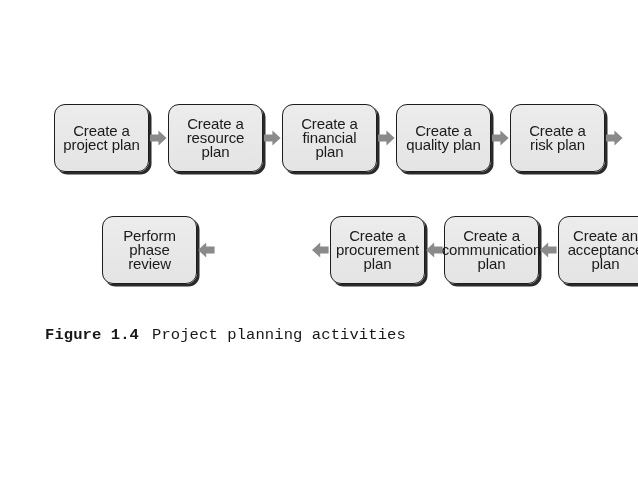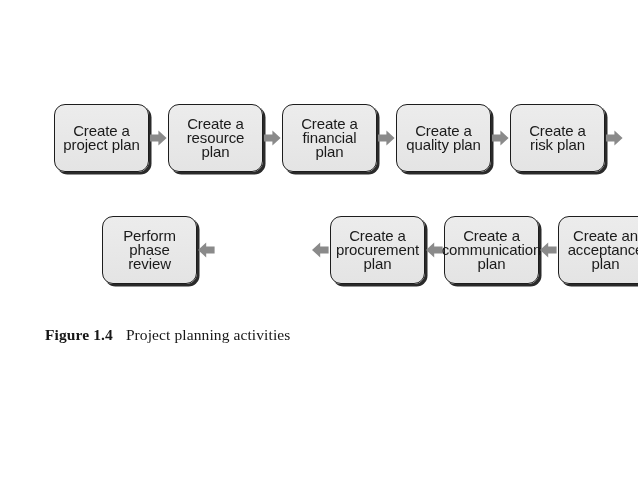--- a/index.html
+++ b/index.html
@@ -98,21 +98,21 @@
     left: 606px;
     width: 32px;
     overflow: hidden;
   }
 
   
   #figure-caption {
     position: absolute;
     left: 45px;
     top: 326px;
-    font-family: Liberation Serif, serif;
+    font-family: Liberation Mono, monospace;
     font-size: 15.5px;
     color: #171717;
     white-space: nowrap;
   }
   #figure-caption .caption-number {
     font-weight: bold;
     letter-spacing: 0.1px;
   }
   #figure-caption .caption-text {
     margin-left: 13px;

